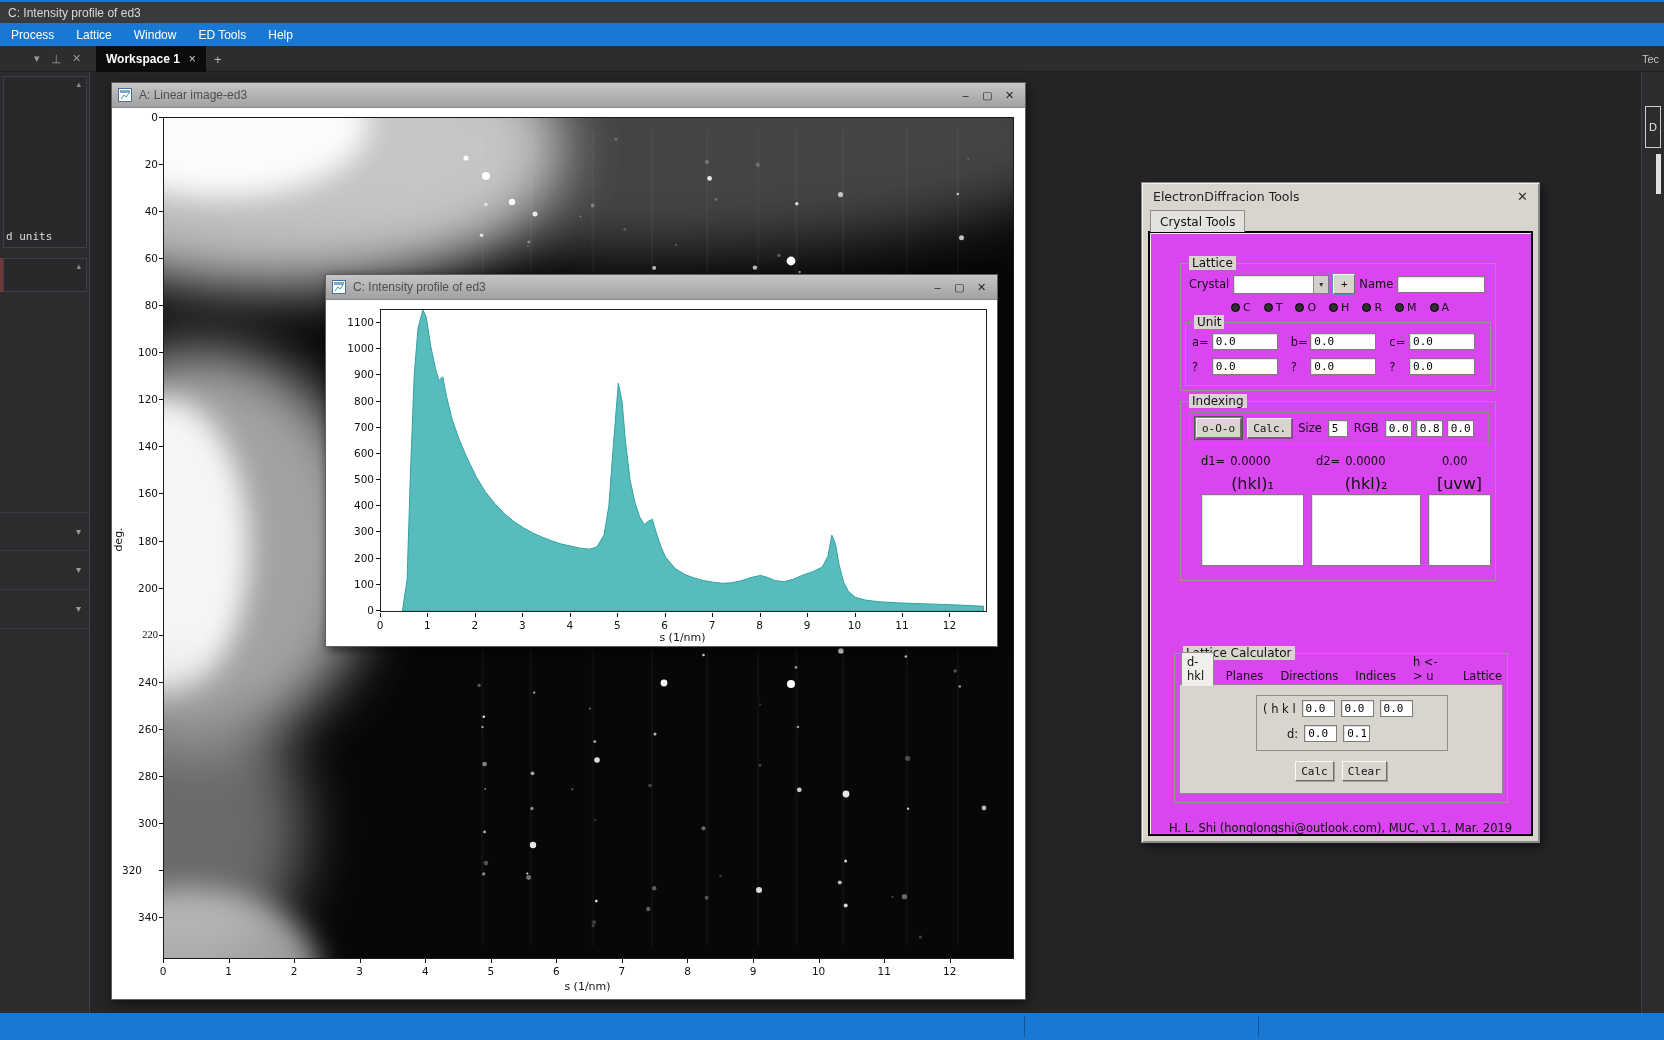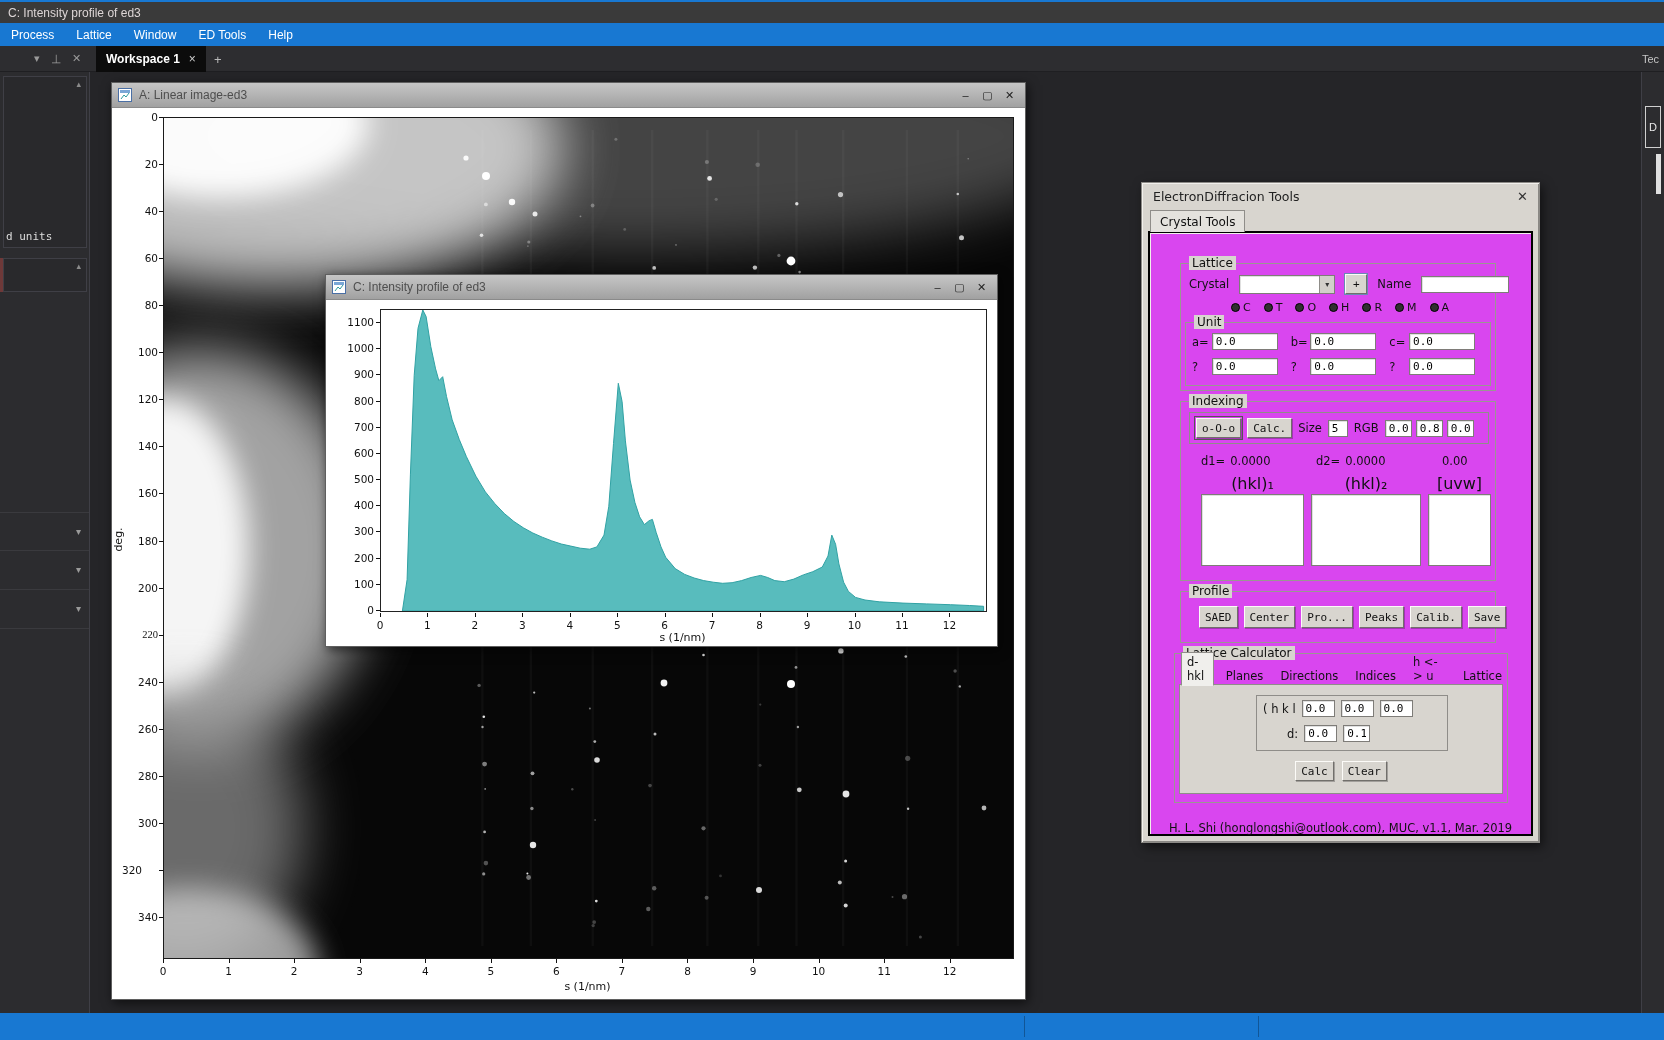--- a/index.html
+++ b/index.html
@@ -65,21 +65,21 @@
 .tw-page{position:absolute;left:6px;right:6px;top:48px;bottom:6px;border:2px solid #000000;background:#d946ef;box-shadow:inset 1px 1px 0 #f2f0ec}
 .grp{position:absolute;border:1px solid #9a9792}
 .grp-legend{position:absolute;top:-8px;left:8px;background:#d8d5cf;padding:0 3px;font-size:12px;color:#111;line-height:14px}
 .grp-lattice{left:30px;top:30px;width:316px;height:128px}
 .grp-indexing{left:30px;top:168px;width:316px;height:180px}
 .grp-profile{left:30px;top:358px;width:316px;height:52px}
 .grp-calc{left:24px;top:420px;width:334px;height:150px}
 .lbl{font-size:11.5px;color:#111;white-space:nowrap}
 .tin{height:17px;border:1px solid #7e7c78;background:#fff;font:11px "DejaVu Sans Mono",monospace;padding:0 3px;box-shadow:inset 1px 1px 0 rgba(0,0,0,0.12);outline:none}
 .b3d{background:#d8d5cf;border:1px solid;border-color:#fcfbf8 #716f6b #716f6b #fcfbf8;box-shadow:1px 1px 0 rgba(0,0,0,0.25);font:11px "DejaVu Sans Mono",monospace;color:#111;height:20px;padding:0 5px;cursor:default}
-.lat-row1{position:absolute;left:8px;top:10px;display:flex;align-items:center;gap:10px}
+.lat-row1{position:absolute;left:8px;top:10px;display:flex;align-items:center;gap:4px}
 .combo{width:96px;height:19px;border:1px solid #7e7c78;background:#fff;display:flex;box-shadow:inset 1px 1px 0 rgba(0,0,0,0.12)}
 .combo-val{flex:1;font:11px "DejaVu Sans Mono",monospace;padding:2px 3px}
 .combo-btn{width:15px;background:#d2cfca;border-left:1px solid #8f8d89;font-size:8px;display:flex;align-items:center;justify-content:center;color:#333}
 .plus{width:22px;height:20px;outline:1px solid #6a89b5}
 .name-in{width:88px}
 .radios{position:absolute;left:50px;top:37px;display:flex;gap:13px}
 .radio-item{display:inline-flex;align-items:center;gap:3px}
 .radio-dot{width:9px;height:9px;border-radius:50%;background:#2f2f2f;border:1px solid #000;display:inline-block}
 .radio-lbl{font-size:11px}
 .unit-grp{position:absolute;left:4px;top:58px;right:4px;height:64px;border:1px solid #9a9792}
@@ -586,31 +586,20 @@
               <span class="hdr" style="left: 130px; width: 110px; top: 72px;">(hkl)₂</span>
               <span class="hdr" style="left: 247px; width: 63px; top: 72px;">[uvw]</span>
             </div>
           <div>
               <div class="listbox" style="left: 20px; width: 103px; top: 92px;"></div>
               <div class="listbox" style="left: 130px; width: 110px; top: 92px;"></div>
               <div class="listbox" style="left: 247px; width: 63px; top: 92px;"></div>
             </div>
         </div>
 
-        <div class="grp grp-profile">
-          <span class="grp-legend">Profile</span>
-          <div class="prof-btns">
-              <button class="b3d">SAED</button>
-              <button class="b3d">Center</button>
-              <button class="b3d">Pro...</button>
-              <button class="b3d">Peaks</button>
-              <button class="b3d">Calib.</button>
-              <button class="b3d">Save</button>
-            </div>
-        </div>
 
         <div class="grp grp-calc">
           <span class="grp-legend">Lattice Calculator</span>
           <div class="calc-tabs">
               <span class="ctab active">d-hkl</span>
               <span class="ctab">Planes</span>
               <span class="ctab">Directions</span>
               <span class="ctab">Indices</span>
               <span class="ctab">h &lt;-&gt; u</span>
               <span class="ctab">Lattice</span>

